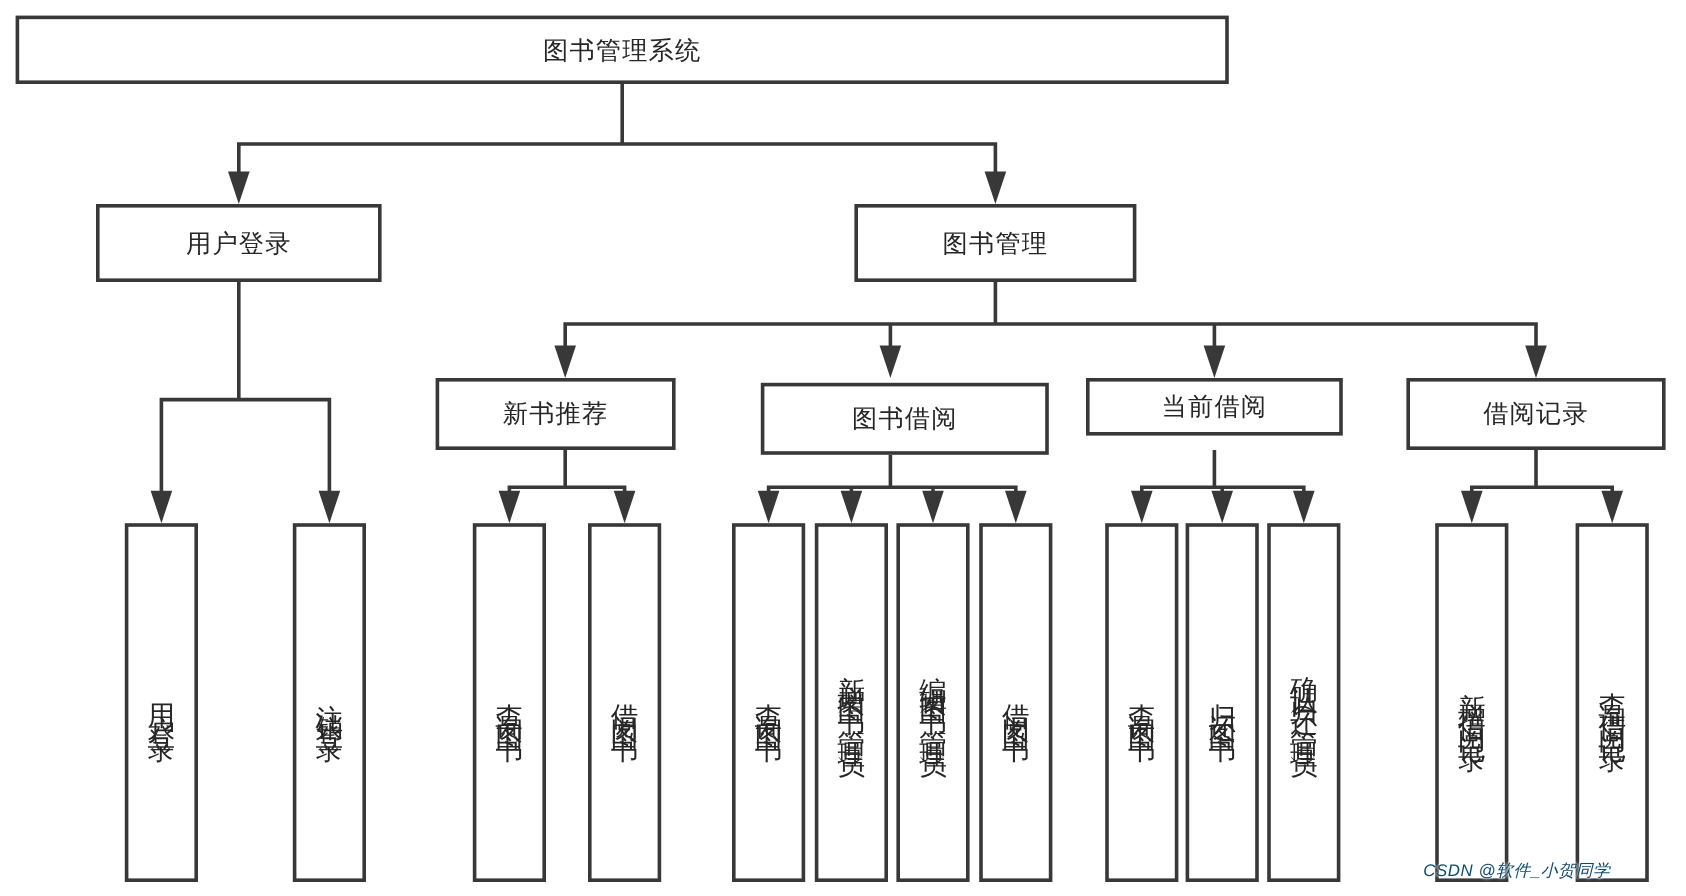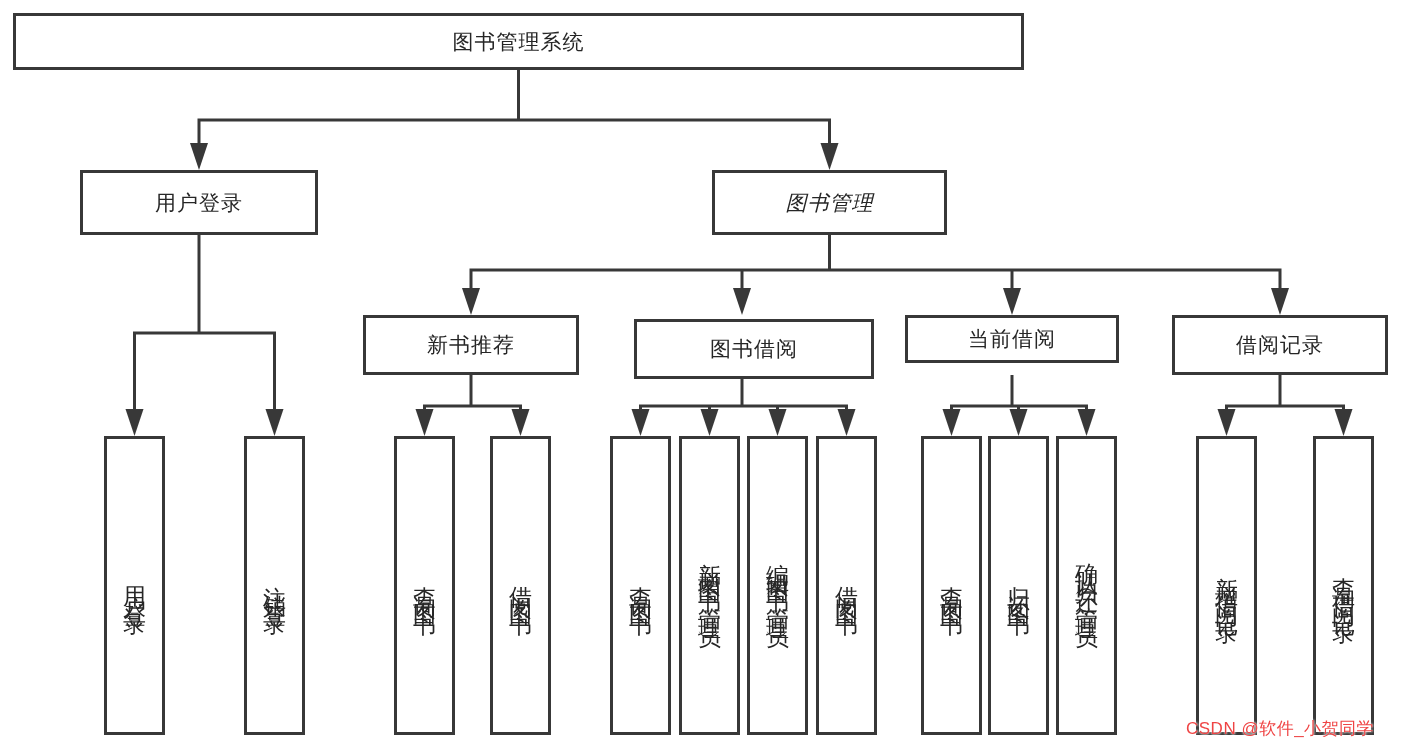--- a/index.html
+++ b/index.html
@@ -39,25 +39,26 @@
     text-orientation: mixed;
     font-size: 23px;
     letter-spacing: 9px;
     line-height: 1;
   }
   .watermark {
     position: absolute;
     z-index: 5;
     left: 1186px;
     top: 717px;
-    font-size: 17px;
+    font-size: 14px;
     letter-spacing: 0.5px;
-    color: #ef4444;
+    color: #0c4a6e;
     white-space: nowrap;
     text-shadow: 0 0 3px #ffffff, 0 0 2px #ffffff;
+    font-style: italic;
   }
 </style>
 </head>
 <body>
 
 <div id="stage">
 
   <svg id="connectors" viewBox="0 0 1405 747" xmlns="http://www.w3.org/2000/svg">
     <g stroke="#383838" stroke-width="3" fill="none">
 
@@ -106,23 +107,23 @@
       <polygon points="1009.5,409 1027.5,409 1018.5,436"></polygon>
       <polygon points="1077.5,409 1095.5,409 1086.5,436"></polygon>
       <polygon points="1217.5,409 1235.5,409 1226.5,436"></polygon>
       <polygon points="1334.5,409 1352.5,409 1343.5,436"></polygon>
     </g>
   </svg>
 
   <div class="node" style="left:13px; top:13px; width:1011px; height:57px;">图书管理系统</div>
 
   <div class="node" style="left:80px; top:170px; width:238px; height:65px;">用户登录</div>
-  <div class="node" style="left:712px; top:170px; width:235px; height:65px;font-style:italic;">图书管理</div>
+  <div class="node" style="left:712px; top:170px; width:235px; height:65px;">图书管理</div>
 
-  <div class="node" style="left:363px; top:315px; width:216px; height:60px;">新书推荐</div>
+  <div class="node" style="left:363px; top:315px; width:200px; height:60px;">新书推荐</div>
   <div class="node" style="left:634px; top:319px; width:240px; height:60px;">图书借阅</div>
   <div class="node" style="left:905px; top:315px; width:214px; height:48px;">当前借阅</div>
   <div class="node" style="left:1172px; top:315px; width:216px; height:60px;">借阅记录</div>
 
   <div class="node leaf" style="left:104px; top:436px; width:61px; height:299px;">用户登录</div>
   <div class="node leaf" style="left:244px; top:436px; width:61px; height:299px;">注销登录</div>
 
   <div class="node leaf" style="left:394px; top:436px; width:61px; height:299px;">查询图书</div>
   <div class="node leaf" style="left:490px; top:436px; width:61px; height:299px;">借阅图书</div>
 

